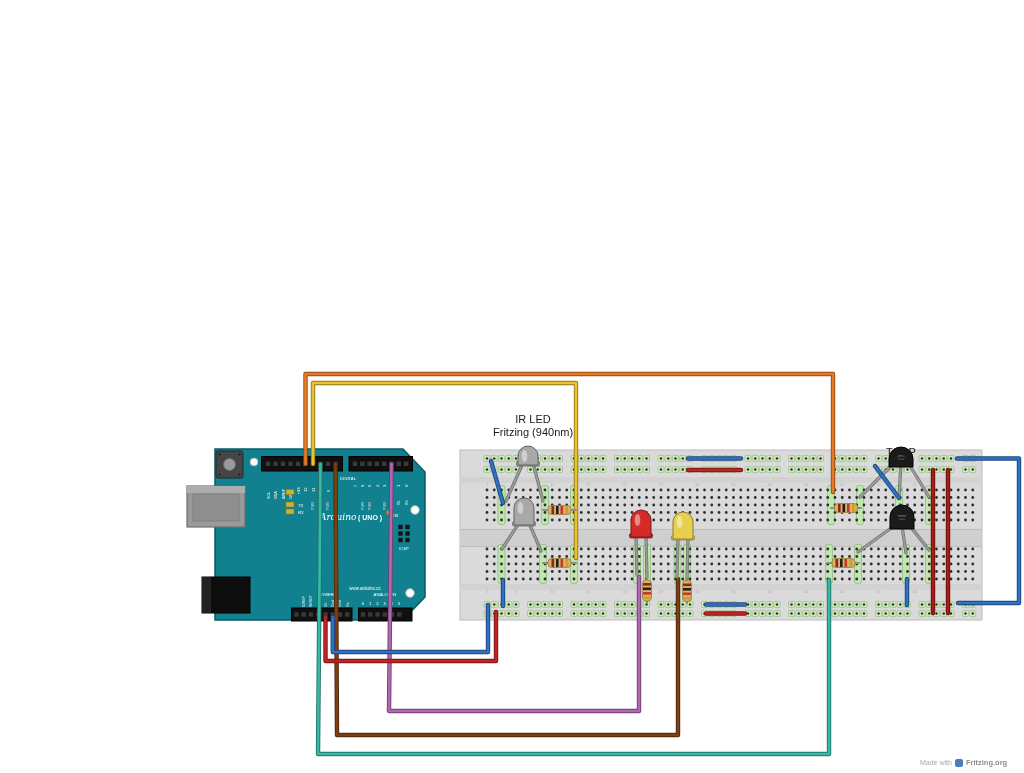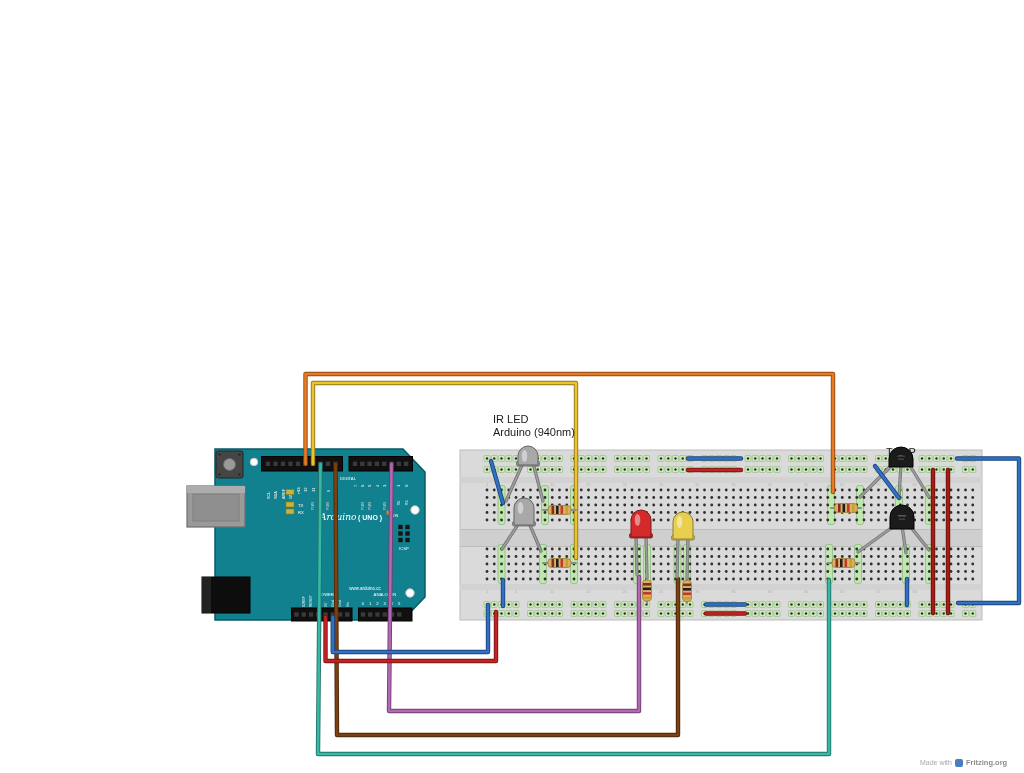--- a/index.html
+++ b/index.html
@@ -1,20 +1,20 @@
 <!DOCTYPE html>
 <html><head>
 <meta charset="utf-8">
 <style>
   html,body{margin:0;padding:0;background:#fff;}
   .stage{position:relative;width:1024px;height:773px;background:#ffffff;
          font-family:"Liberation Sans",sans-serif;overflow:hidden;}
   svg{position:absolute;left:0;top:0;font-family:"Liberation Sans",sans-serif;}
   .label{position:absolute;color:#1a1a1a;font-size:11px;line-height:1.18;}
-  .label-ir{left:493px;top:413px;}
+  .label-ir{left:493px;top:413px;text-align:center;}
   .label-tsop{left:886px;top:427px;margin-top:19px;}
   .watermark{position:absolute;left:920px;top:758px;display:flex;align-items:center;gap:3px;
              font-size:7px;color:#a8a8a8;}
   .watermark .wicon{width:8px;height:8px;background:#4a7dbf;border-radius:2px;display:inline-block;}
   .watermark .wbrand{color:#8d8d8d;font-weight:bold;font-size:7.5px;}
 </style>
 </head>
 <body>
 
 <div class="stage">
@@ -1466,21 +1466,21 @@
       <g>
         <polyline points="491,461 503,503" fill="none" stroke="rgb(30,70,122)" stroke-width="4.4" stroke-linecap="round" stroke-linejoin="round"></polyline>
         <polyline points="491,461 503,503" fill="none" stroke="#3071c5" stroke-width="2.6" stroke-linecap="round" stroke-linejoin="round"></polyline>
         <polyline points="875,466 899,498" fill="none" stroke="rgb(30,70,122)" stroke-width="4.4" stroke-linecap="round" stroke-linejoin="round"></polyline>
         <polyline points="875,466 899,498" fill="none" stroke="#3071c5" stroke-width="2.6" stroke-linecap="round" stroke-linejoin="round"></polyline>
       </g>
     </svg>
 
   <div class="label label-ir">
     <div>IR LED</div>
-    <div>Arduino (940nm)</div>
+    <div>Fritzing (940nm)</div>
   </div>
   <div class="label label-tsop">TSOP</div>
 
   <div class="watermark">
     <span>Made with</span>
     <span class="wicon"></span>
     <span class="wbrand">Fritzing.org</span>
   </div>
 </div>
 

